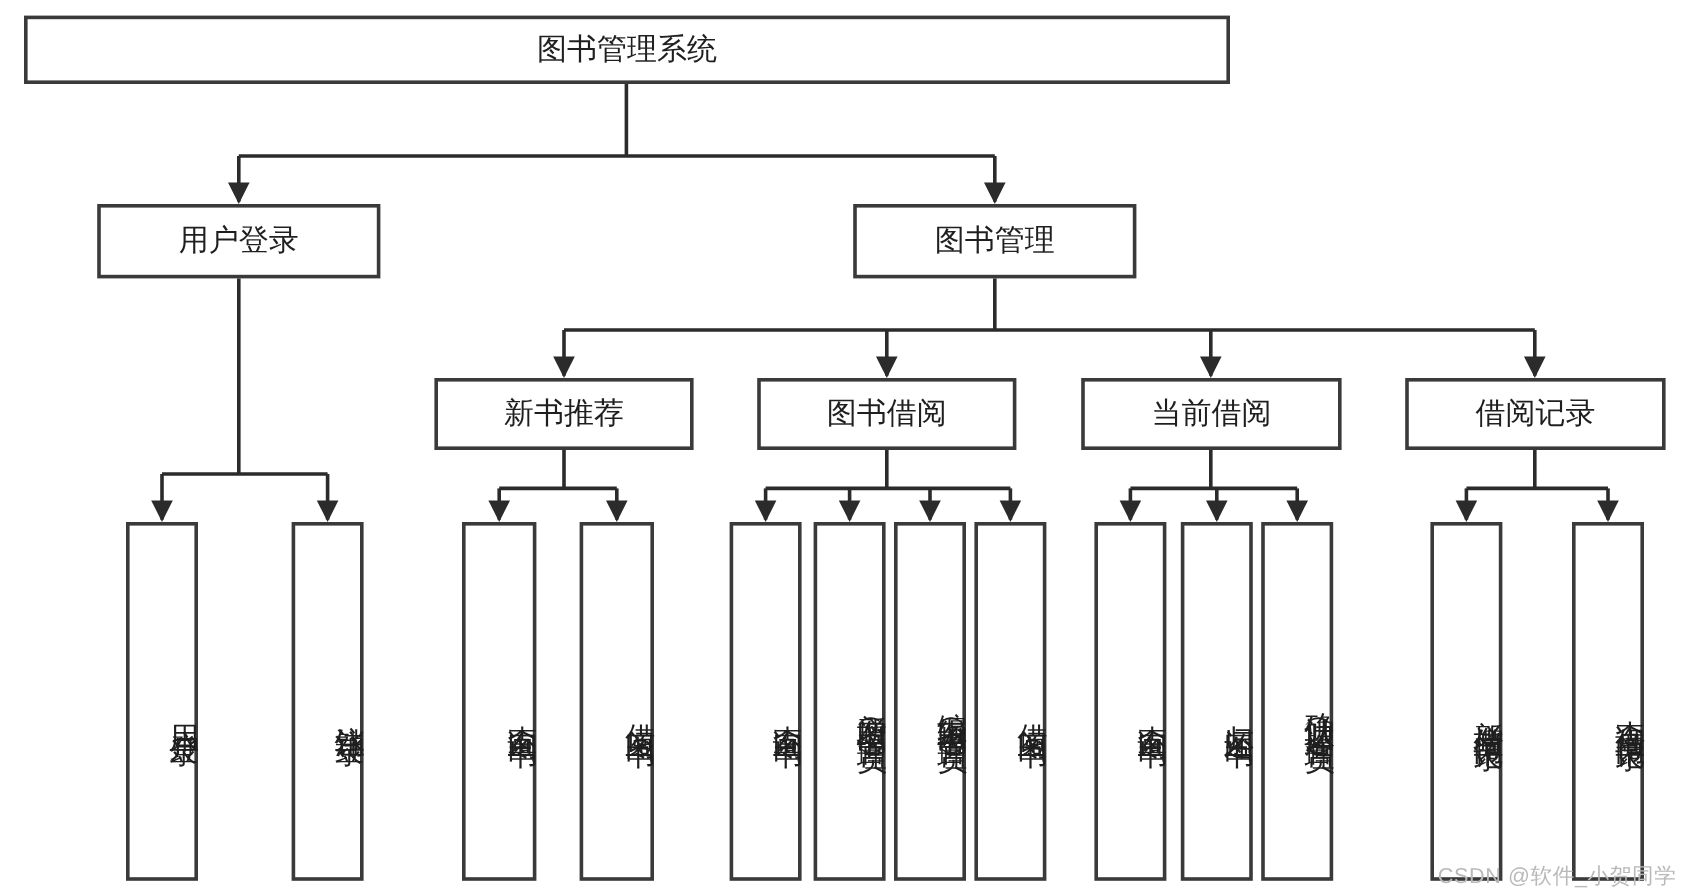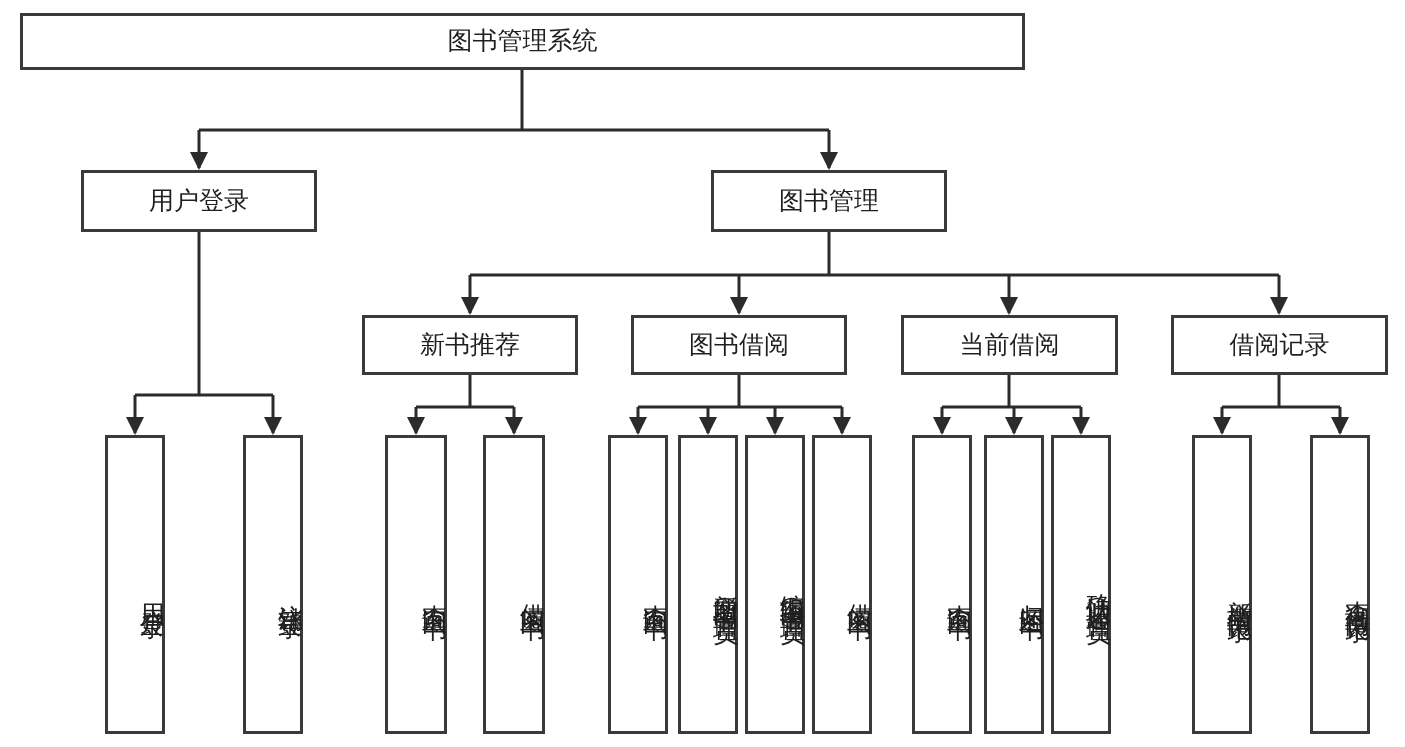--- a/index.html
+++ b/index.html
@@ -153,14 +153,15 @@
       <div class="leaf-label-wrap" style="left: 678px; top: 455px; width: 60px; height: 273px;">新增图书（管理员）</div>
       <div class="leaf-label-wrap" style="left: 745px; top: 455px; width: 60px; height: 273px;">编辑图书（管理员）</div>
       <div class="leaf-label-wrap" style="left: 812px; top: 455px; width: 60px; height: 273px;">借阅图书</div>
       <div class="leaf-label-wrap" style="left: 912px; top: 455px; width: 60px; height: 273px;">查询图书</div>
       <div class="leaf-label-wrap" style="left: 984px; top: 455px; width: 60px; height: 273px;">归还图书</div>
       <div class="leaf-label-wrap" style="left: 1051px; top: 455px; width: 60px; height: 273px;">确认归还（管理员）</div>
       <div class="leaf-label-wrap" style="left: 1192px; top: 455px; width: 60px; height: 273px;">新增借阅记录</div>
       <div class="leaf-label-wrap" style="left: 1310px; top: 455px; width: 60px; height: 273px;">查询借阅记录</div>
     </div>
 
+  <div class="watermark">CSDN @软件_小贺同学</div>
 
 </div>
 
 </body></html>

